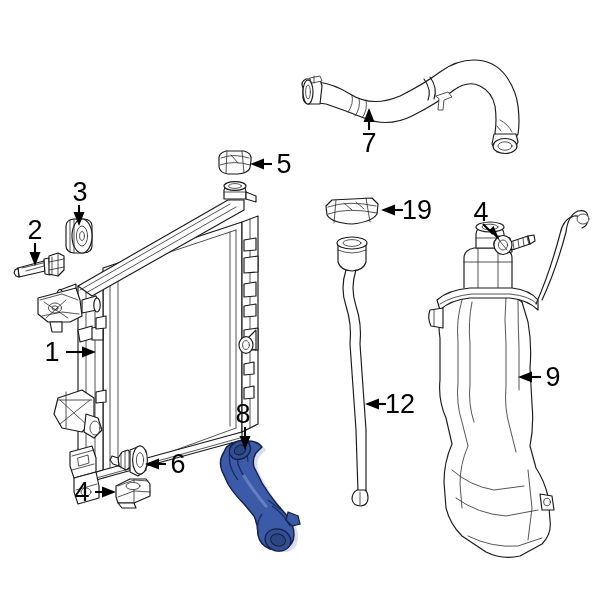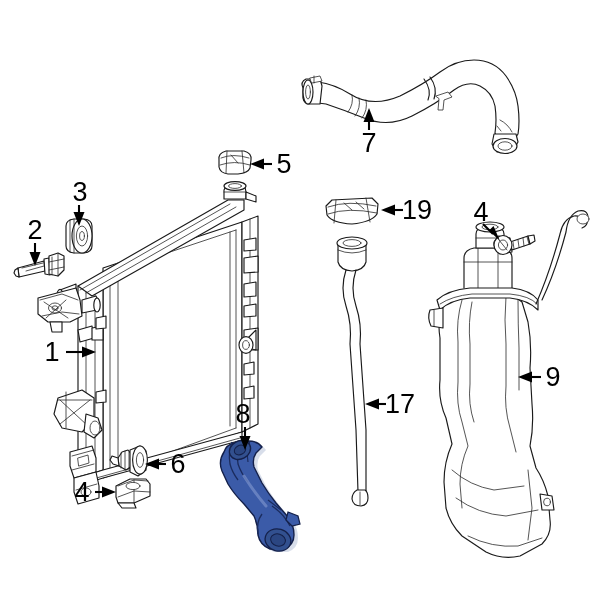--- a/index.html
+++ b/index.html
@@ -491,15 +491,15 @@
   <div class="callout-label" style="left:35px;  top:230px;">2</div>
   <div class="callout-label" style="left:80px;  top:192px;">3</div>
   <div class="callout-label" style="left:82px;  top:492px;">4</div>
   <div class="callout-label" style="left:284px; top:164px;">5</div>
   <div class="callout-label" style="left:178px; top:464px;">6</div>
   <div class="callout-label" style="left:369px; top:143px;">7</div>
   <div class="callout-label" style="left:243px; top:414px;">8</div>
   <div class="callout-label" style="left:553px; top:377px;">9</div>
   <div class="callout-label" style="left:481px; top:212px;">4</div>
   <div class="callout-label" style="left:417px; top:210px;">19</div>
-  <div class="callout-label" style="left:400px; top:404px;">17</div>
+  <div class="callout-label" style="left:400px; top:404px;">12</div>
 
 </div>
 
 </body></html>

